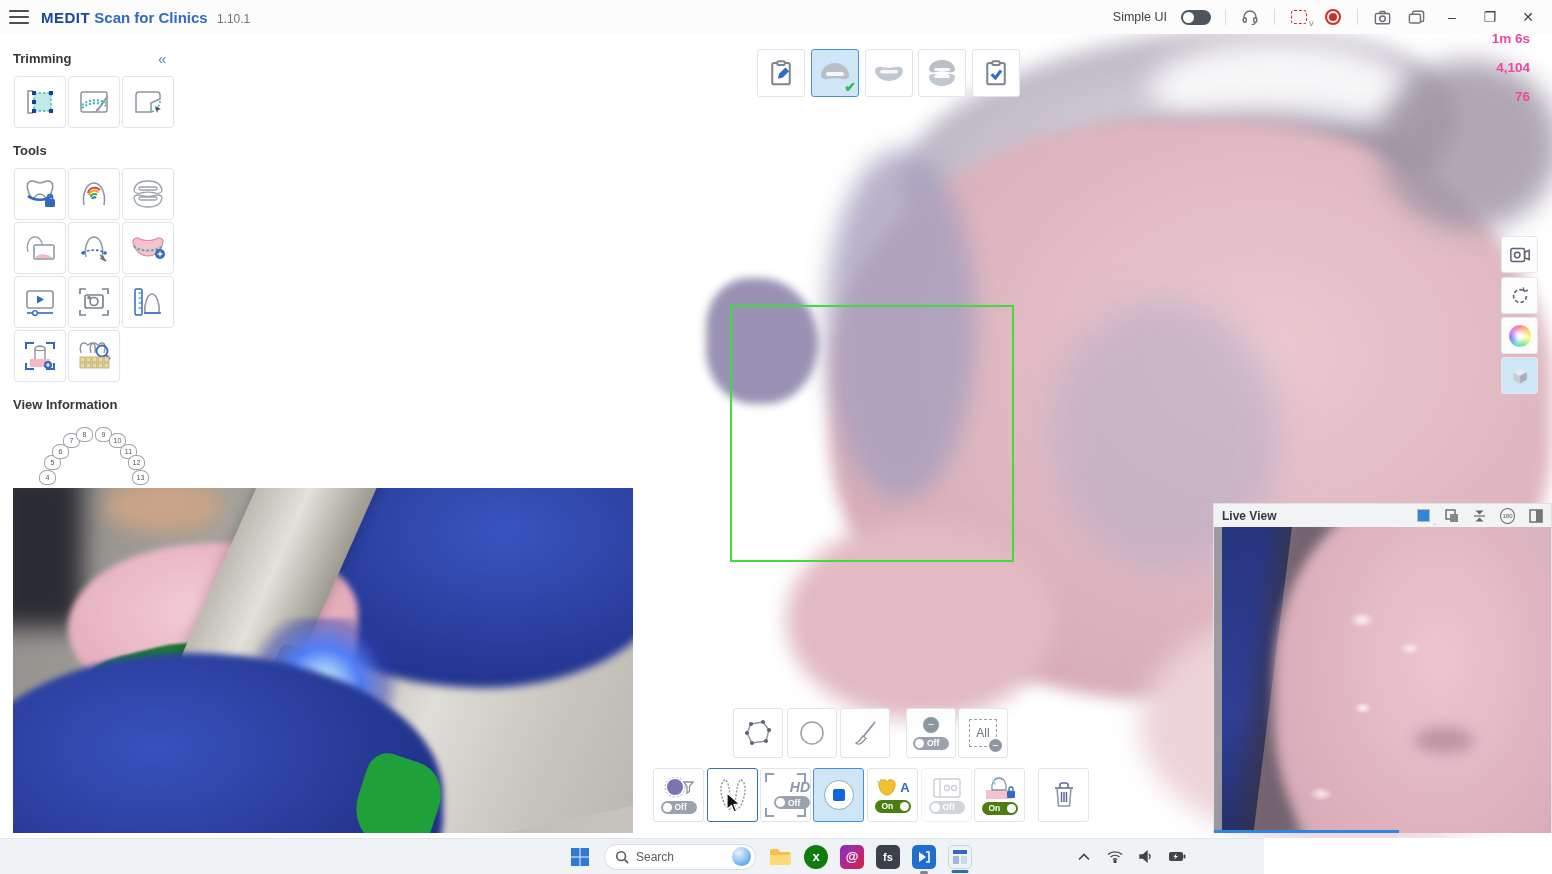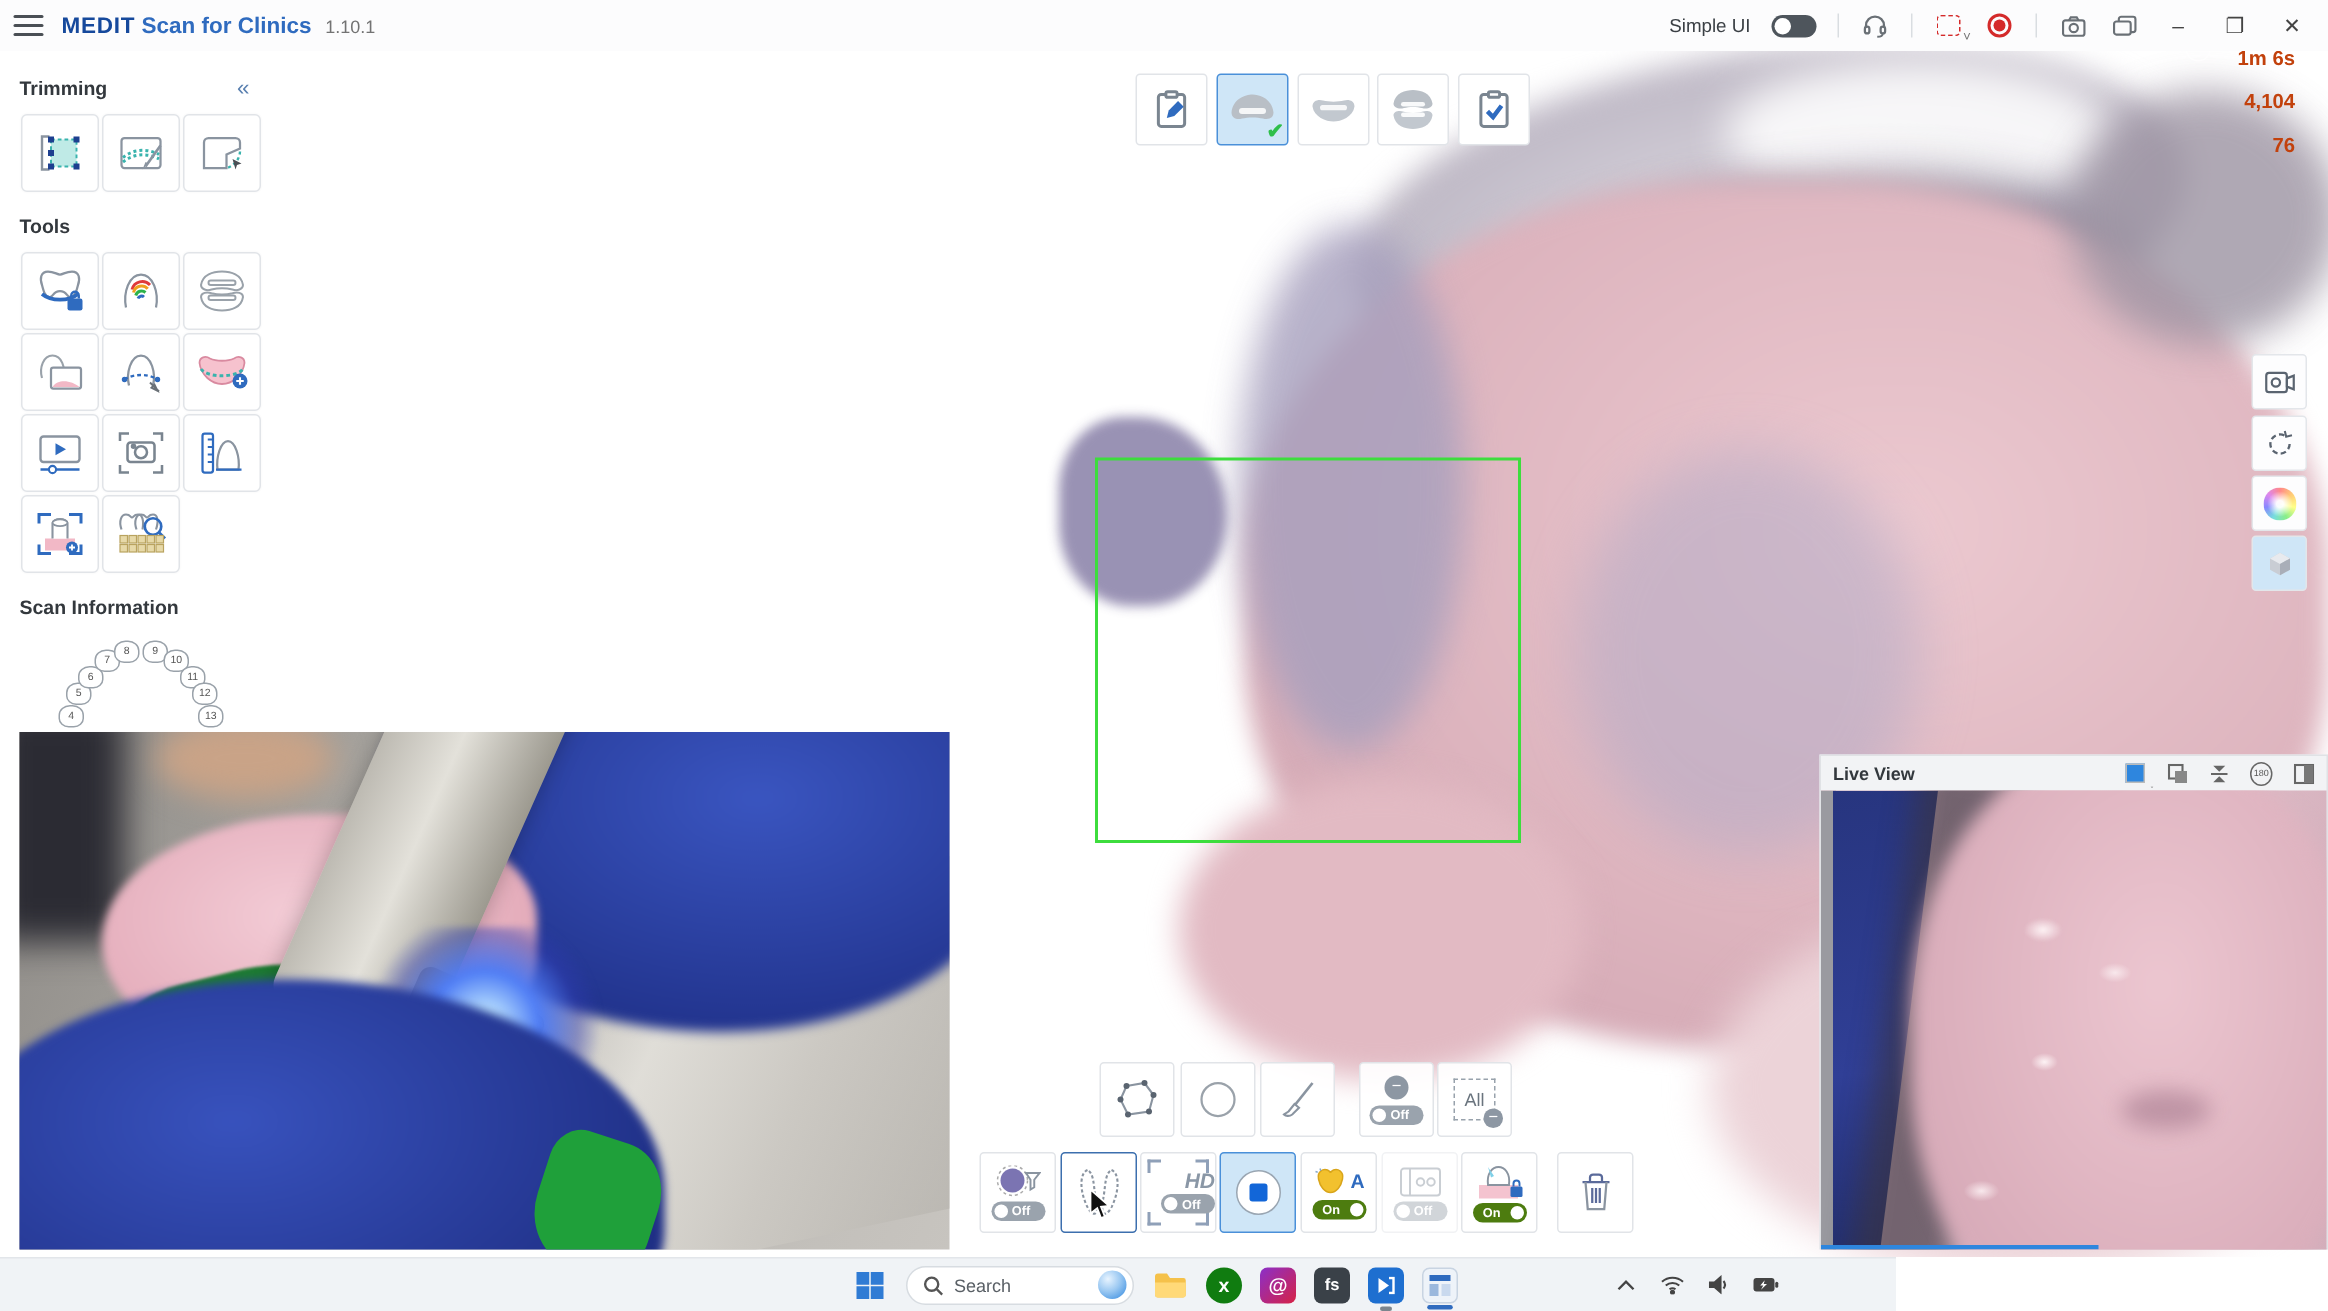--- a/index.html
+++ b/index.html
@@ -36,21 +36,21 @@
   .tooth-num { position:absolute; width:17px; height:15px; background:#fff; border:1px solid #9aa2aa; border-radius:45% 45% 40% 40%; font-size:7px; color:#555; display:flex; align-items:center; justify-content:center; }
 
   
   #videofeed { position:absolute; left:13px; top:488px; width:620px; height:345px; background:linear-gradient(115deg,#8d8a86 0%,#a5a29d 30%,#b7b4af 55%,#c7c4bf 100%); overflow:hidden; z-index:20; }
   .vf { position:absolute; }
 
   
   #viewport3d { position:absolute; left:640px; top:34px; width:912px; height:804px; overflow:hidden; }
   .blob { position:absolute; border-radius:50%; }
   #alignbox { position:absolute; left:90px; top:271px; width:284px; height:257px; border:2px solid #3ddd3d; z-index:5; }
-  #stats { position:absolute; right:22px; top:24px; text-align:right; z-index:6; color:#c2410c; font-weight:700; font-size:13.5px; line-height:29px; }
+  #stats { position:absolute; right:22px; top:24px; text-align:right; z-index:6; color:#ec4899; font-weight:700; font-size:13.5px; line-height:29px; }
   .clockghost { position:absolute; right:78px; top:24px; width:17px; height:17px; border:1.5px solid rgba(255,255,255,.65); border-radius:50%; z-index:6; }
 
   
   .wf-btn { position:absolute; top:49px; width:48px; height:48px; background:#fff; border:1px solid #e1e4e8; border-radius:3px; display:flex; align-items:center; justify-content:center; cursor:pointer; z-index:30; }
   .wf-btn.active { background:#cfe6f7; border:1.5px solid #4a90d9; }
   .wf-check { position:absolute; right:2px; bottom:1px; color:#2fbf4a; font-size:14px; font-weight:700; }
 
   
   .rt-btn { position:absolute; left:1501px; width:37px; height:37px; background:#fdfdfe; border:1px solid #e3e6ea; border-radius:3px; display:flex; align-items:center; justify-content:center; cursor:pointer; z-index:30; }
   .rt-btn.active { background:#cfe6f7; }
@@ -353,21 +353,21 @@
           <rect x="29" y="18" width="5" height="5"></rect>
           <rect x="5" y="24" width="5" height="5"></rect>
           <rect x="11" y="24" width="5" height="5"></rect>
           <rect x="17" y="24" width="5" height="5"></rect>
           <rect x="23" y="24" width="5" height="5"></rect>
           <rect x="29" y="24" width="5" height="5"></rect>
         </g>
       </svg>
   </div>
 
-  <div class="sec-title" style="left:13px;top:397px;">Scan Information</div>
+  <div class="sec-title" style="left:13px;top:397px;">View Information</div>
   <div>
     <span class="tooth-num" style="left:39px;top:470px;">4</span>
     <span class="tooth-num" style="left:44px;top:455px;">5</span>
     <span class="tooth-num" style="left:52px;top:444px;">6</span>
     <span class="tooth-num" style="left:63px;top:433px;">7</span>
     <span class="tooth-num" style="left:76px;top:427px;">8</span>
     <span class="tooth-num" style="left:95px;top:427px;">9</span>
     <span class="tooth-num" style="left:109px;top:433px;">10</span>
     <span class="tooth-num" style="left:120px;top:444px;">11</span>
     <span class="tooth-num" style="left:128px;top:455px;">12</span>

